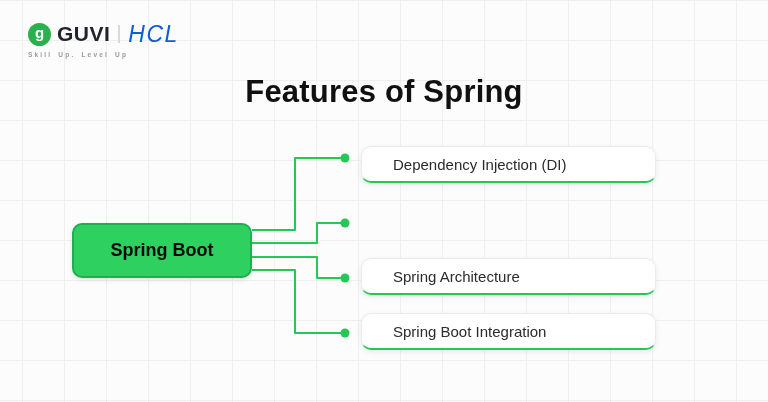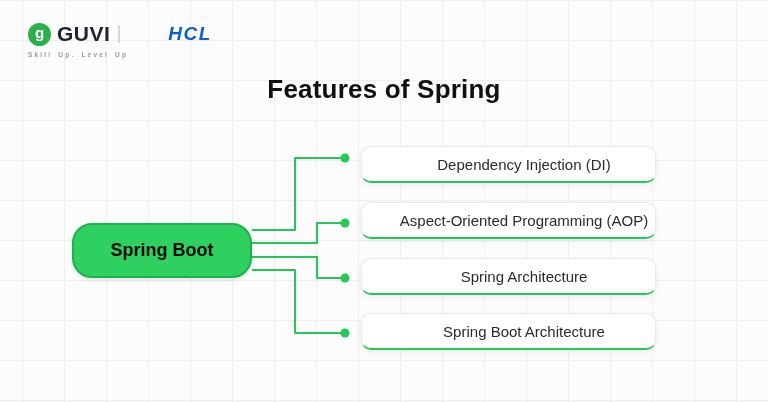--- a/index.html
+++ b/index.html
@@ -20,54 +20,53 @@
   .logo-row{display:flex;align-items:center;height:24px;}
   .logo-circle{
     width:23px;height:23px;border-radius:50%;
     background:#2ab14e;color:#ffffff;
     display:flex;align-items:center;justify-content:center;
     font-size:15px;font-weight:bold;line-height:1;
   }
   .logo-circle span{position:relative;top:-2px;}
   .guvi{margin-left:6px;font-size:21px;font-weight:bold;color:#23232d;letter-spacing:.5px;}
   .logo-divider{width:2px;height:18px;background:#d9d9d9;margin:0 8px;}
-  .hcl{font-size:19px;font-weight:bold;font-style:italic;color:#0e5ed8;letter-spacing:1.5px;margin-left:40px;}
+  .hcl{font-size:23px;font-weight:normal;font-style:italic;color:#0e5ed8;letter-spacing:1.5px;}
   .tagline{margin-top:5px;font-size:6.5px;letter-spacing:2.2px;word-spacing:2px;color:#9a9a9a;font-weight:bold;}
   
   .title{
     position:absolute;left:0;top:74px;width:100%;
     margin:0;text-align:center;
-    font-size:26px;font-weight:800;color:#101010;letter-spacing:.2px;
+    font-size:31px;font-weight:800;color:#101010;letter-spacing:.2px;
   }
   
   .root-node{
     position:absolute;left:72px;top:223px;width:180px;height:55px;
     box-sizing:border-box;
-    background:#2ed060;border:2px solid #1cb14e;border-radius:20px;
+    background:#2ed060;border:2px solid #1cb14e;border-radius:10px;
     display:flex;align-items:center;justify-content:center;
     font-size:18px;font-weight:bold;color:#0a0a0a;
     box-shadow:0 2px 4px rgba(120,120,120,.18);
   }
   
   .connectors{position:absolute;left:0;top:0;pointer-events:none;}
   .connectors path{fill:none;stroke:#25c757;stroke-width:2;stroke-linejoin:round;}
   .connectors circle{fill:#25c757;}
   
   .feature-box{
     position:absolute;left:361px;width:295px;height:37px;
     box-sizing:border-box;
     background:#ffffff;
     border:1px solid #eaeaea;
     border-bottom:2px solid #25c757;
     border-radius:10px;
     display:flex;align-items:center;
     padding-left:31px;
     font-size:15px;font-weight:500;color:#2b2b2b;
     box-shadow:0 2px 5px rgba(140,140,140,.16);
-    justify-content:center;
   }
   .fb1{top:146px;}
   .fb2{top:202px;}
   .fb3{top:258px;}
   .fb4{top:313px;}
 </style>
 </head>
 <body>
 
 <div class="canvas">
@@ -97,23 +96,20 @@
     <circle cx="345" cy="333" r="4.5"></circle>
   </svg>
 
   <div class="root-node">
     <span>Spring Boot</span>
   </div>
 
   <div class="feature-box fb1">
     <span>Dependency Injection (DI)</span>
   </div>
-  <div class="feature-box fb2">
-    <span>Aspect-Oriented Programming (AOP)</span>
-  </div>
   <div class="feature-box fb3">
     <span>Spring Architecture</span>
   </div>
   <div class="feature-box fb4">
-    <span>Spring Boot Architecture</span>
+    <span>Spring Boot Integration</span>
   </div>
 
 </div>
 
 </body></html>

